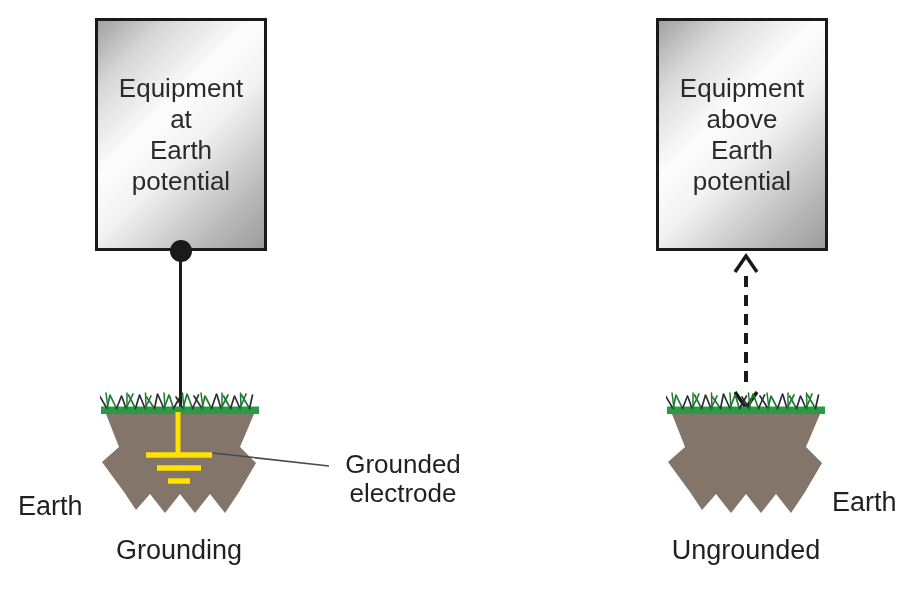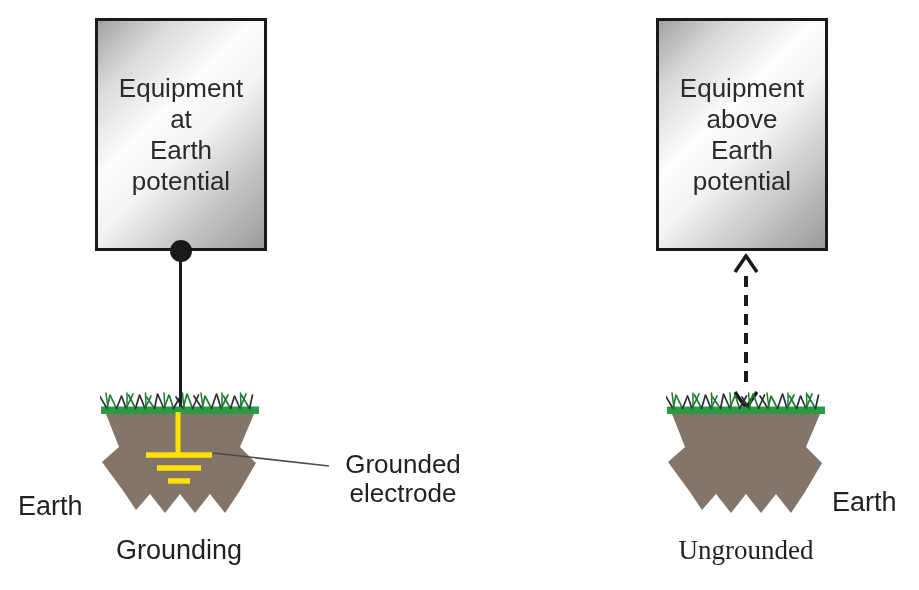--- a/index.html
+++ b/index.html
@@ -80,21 +80,21 @@
   }
   .label {
     position: absolute;
     font-size: 27px;
     line-height: 30px;
     color: #231f20;
   }
   .label--earth-left   { left: 18px;  top: 491px; }
   .label--earth-right  { left: 832px; top: 487px; }
   .label--caption-left  { left: 99px;  top: 535px; width: 160px; text-align: center; }
-  .label--caption-right { left: 666px; top: 535px; width: 160px; text-align: center; font-family: Liberation Serif, serif; }
+  .label--caption-right { left: 666px; top: 535px; width: 160px; text-align: center; }
   .label--electrode {
     left: 328px;
     top: 450px;
     width: 150px;
     text-align: center;
     font-size: 26px;
     line-height: 29px;
     white-space: pre-line;
   }
 </style>

